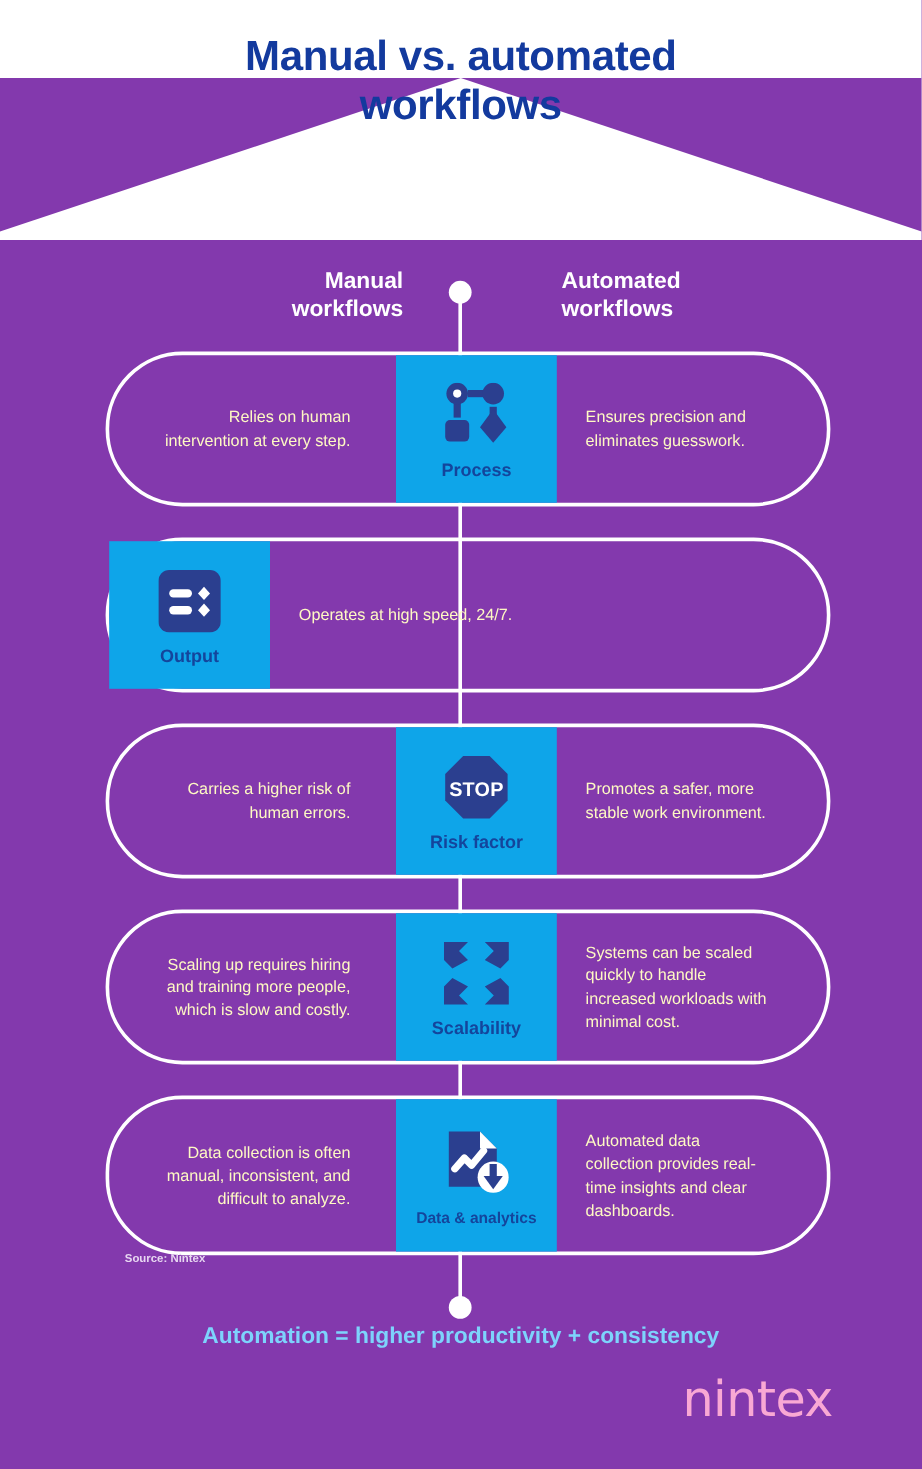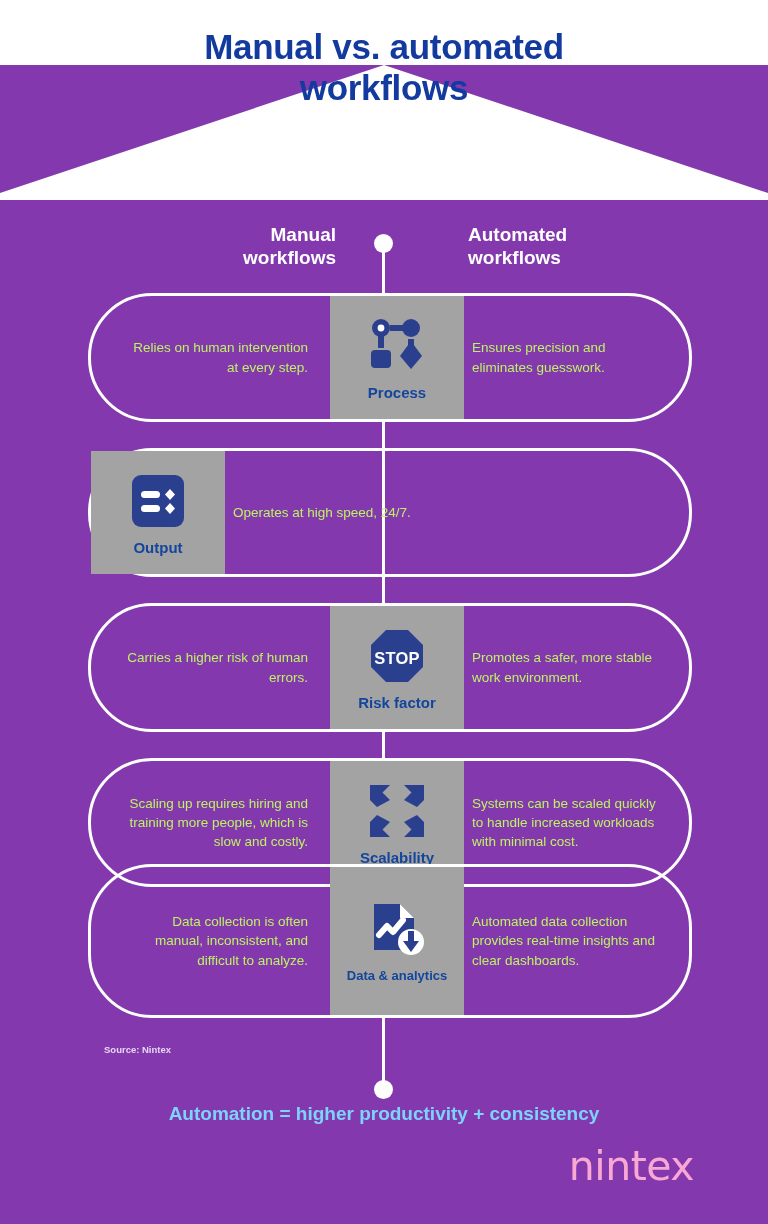--- a/index.html
+++ b/index.html
@@ -30,35 +30,35 @@
   .dot.top{top:234px;}
   .dot.bottom{top:1080px;}
 
   
   .row{position:absolute;left:88px;width:604px;border:3px solid #ffffff;
        border-radius:64px;box-sizing:border-box;z-index:2;background:transparent;}
   .row .inner{position:relative;width:100%;height:100%;display:flex;align-items:stretch;}
   .cell{flex:1 1 0;display:flex;align-items:center;box-sizing:border-box;}
   .cell.left{justify-content:flex-end;padding:0 22px 0 30px;}
   .cell.right{justify-content:flex-start;padding:0 30px 0 8px;}
-  .cell p{margin:0;color:#bef264;font-size:13.5px;line-height:1.42;}
+  .cell p{margin:16px;color:#fef9c3;font-size:13.5px;line-height:1.42;}
   .cell.left p{text-align:right;}
   .cell.right p{text-align:left;}
-  .center{flex:0 0 134px;background:#a3a3a3;display:flex;flex-direction:column;
+  .center{flex:0 0 134px;background:#0ea5e9;display:flex;flex-direction:column;
       align-items:center;justify-content:center;position:relative;}
   .icon-box{height:62px;display:flex;align-items:center;justify-content:center;}
   .center .lbl{color:#14459c;font-size:15px;font-weight:bold;margin-top:7px;text-align:center;white-space:nowrap;}
   .center .lbl.sm{font-size:13px;}
 
   
   #row0{top:293px;height:129px;}
   #row1{top:448px;height:129px;}
   #row2{top:603px;height:129px;}
   #row3{top:758px;height:129px;}
-  #row4{top:864px;height:154px;}
+  #row4{top:913px;height:133px;}
 
   
   .source{position:absolute;left:104px;top:1044px;color:#e7d6f1;font-size:9.5px;font-weight:bold;z-index:4;}
 
   
   .tagline{position:absolute;left:0;top:1103px;width:768px;text-align:center;
      color:#7dd3fc;font-size:19px;font-weight:bold;z-index:4;}
   .logo{position:absolute;right:74px;top:1142px;color:#f9a8d4;font-size:41px;
      font-weight:400;letter-spacing:-0.5px;z-index:4;font-family:"DejaVu Sans",sans-serif;}
 </style>

